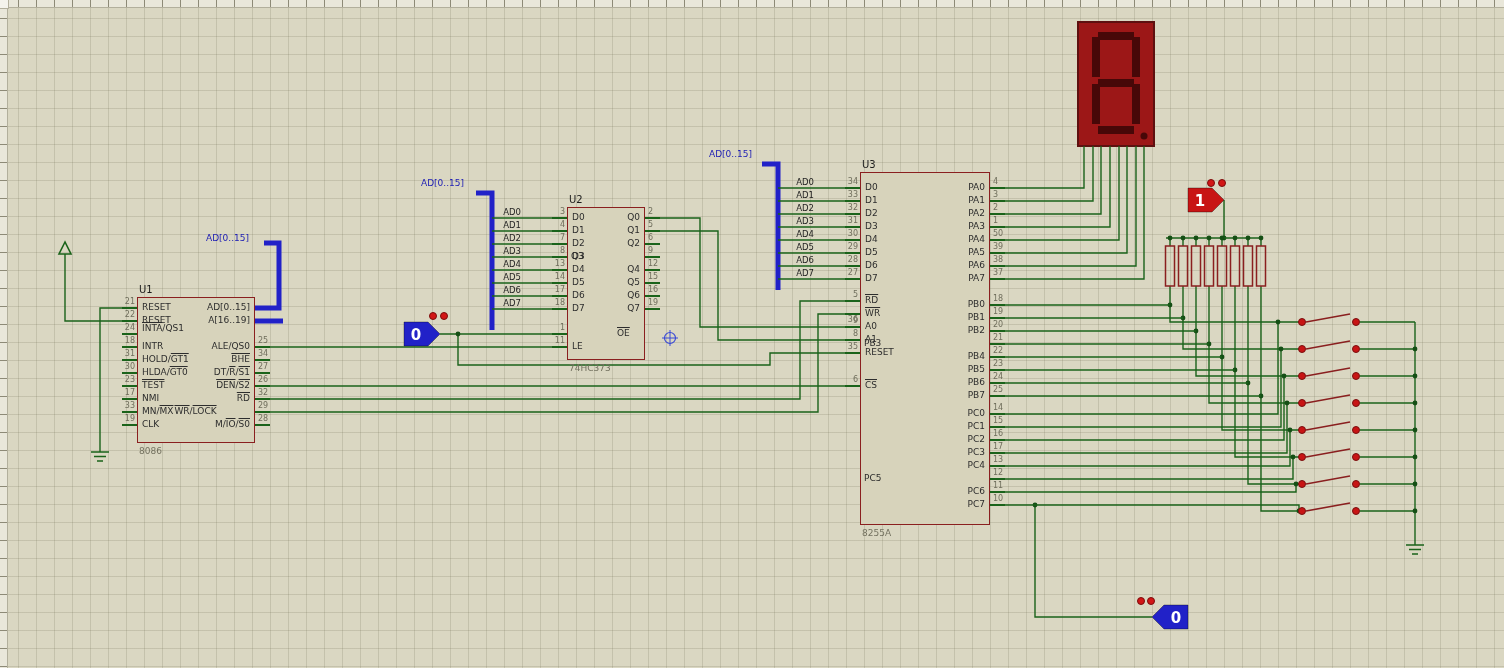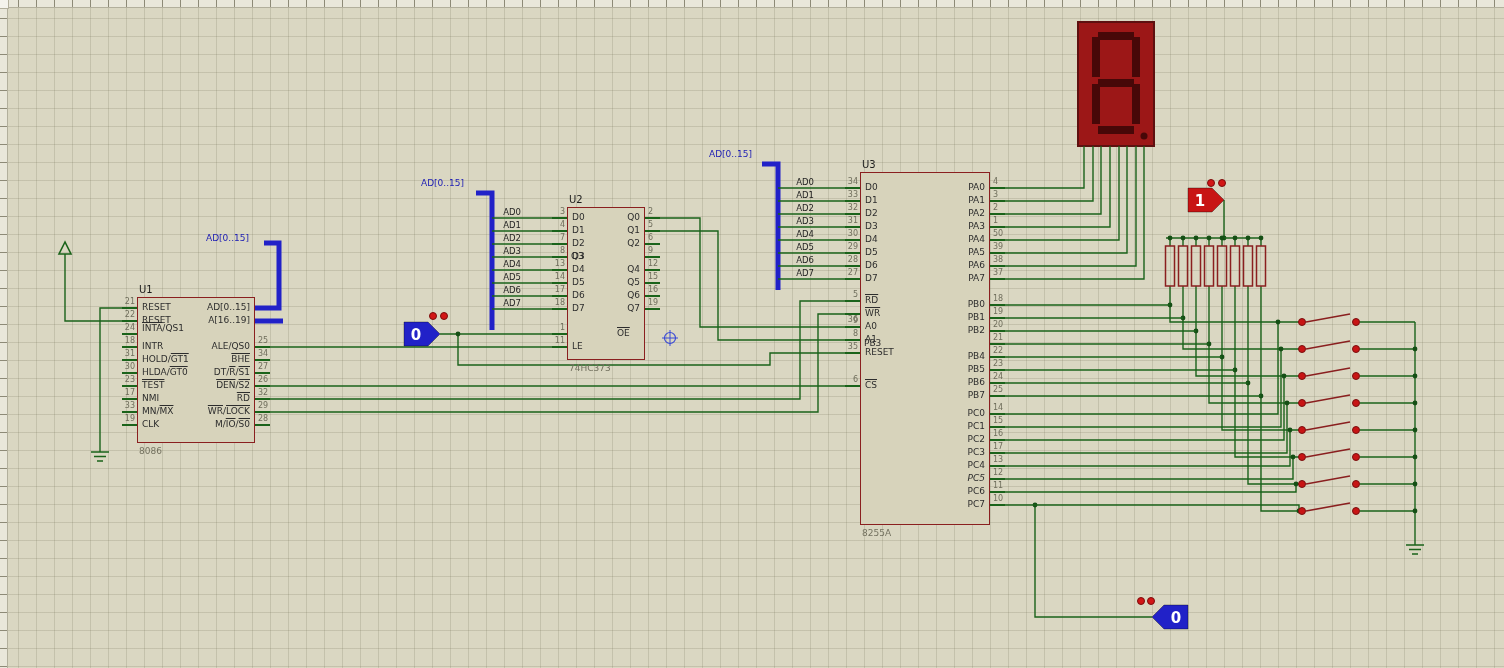--- a/index.html
+++ b/index.html
@@ -297,21 +297,21 @@
       <div class="pnum" style="left: 258px; top: 362px; width: 30px;">27</div>
       <div class="plab" style="left: 141px; top: 367px; width: 109px; text-align: right;"><span>DT/</span><span style="text-decoration: overline;">R</span><span>/</span><span style="text-decoration: overline;">S1</span></div>
       <div class="stub" style="left: 255px; top: 385px; width: 15px;"></div>
       <div class="pnum" style="left: 258px; top: 375px; width: 30px;">26</div>
       <div class="plab" style="left: 141px; top: 380px; width: 109px; text-align: right;"><span style="text-decoration: overline;">DEN</span><span>/</span><span style="text-decoration: overline;">S2</span></div>
       <div class="stub" style="left: 255px; top: 398px; width: 15px;"></div>
       <div class="pnum" style="left: 258px; top: 388px; width: 30px;">32</div>
       <div class="plab" style="left: 141px; top: 393px; width: 109px; text-align: right;"><span style="text-decoration: overline;">RD</span></div>
       <div class="stub" style="left: 255px; top: 411px; width: 15px;"></div>
       <div class="pnum" style="left: 258px; top: 401px; width: 30px;">29</div>
-      <div class="plab" style="left: 141px; top: 406px; width: 109px; text-align: right;"><span style="text-decoration: overline;">WR</span><span>/</span><span style="text-decoration: overline;">LOCK</span></div>
+      <div class="plab" style="left: 141px; top: 406px; width: 109px; text-align: center;"><span style="text-decoration: overline;">WR</span><span>/</span><span style="text-decoration: overline;">LOCK</span></div>
       <div class="stub" style="left: 255px; top: 424px; width: 15px;"></div>
       <div class="pnum" style="left: 258px; top: 414px; width: 30px;">28</div>
       <div class="plab" style="left: 141px; top: 419px; width: 109px; text-align: right;"><span>M/</span><span style="text-decoration: overline;">IO</span><span>/</span><span style="text-decoration: overline;">S0</span></div>
       <div class="ic" style="left: 567px; top: 207px; width: 78px; height: 153px;"></div>
       <div class="ref" style="left: 569px; top: 194px;">U2</div>
       <div class="part" style="left: 569px; top: 363px;">74HC373</div>
       <div class="stub" style="left: 552px; top: 217px; width: 15px;"></div>
       <div class="pnum" style="left: 523px; top: 207px; width: 42px; text-align: right;">3</div>
       <div class="nlab" style="left: 477px; top: 207px; width: 44px; text-align: right;">AD0</div>
       <div class="plab" style="left: 572px; top: 212px;"><span>D0</span></div>
@@ -484,21 +484,21 @@
       <div class="pnum" style="left: 993px; top: 429px; width: 30px;">16</div>
       <div class="plab" style="left: 864px; top: 434px; width: 121px; text-align: right;"><span>PC2</span></div>
       <div class="stub" style="left: 990px; top: 452px; width: 15px;"></div>
       <div class="pnum" style="left: 993px; top: 442px; width: 30px;">17</div>
       <div class="plab" style="left: 864px; top: 447px; width: 121px; text-align: right;"><span>PC3</span></div>
       <div class="stub" style="left: 990px; top: 465px; width: 15px;"></div>
       <div class="pnum" style="left: 993px; top: 455px; width: 30px;">13</div>
       <div class="plab" style="left: 864px; top: 460px; width: 121px; text-align: right;"><span>PC4</span></div>
       <div class="stub" style="left: 990px; top: 478px; width: 15px;"></div>
       <div class="pnum" style="left: 993px; top: 468px; width: 30px;">12</div>
-      <div class="plab" style="left: 864px; top: 473px; width: 121px; text-align: right; font-style: italic;"><span>PC5</span></div>
+      <div class="plab" style="left: 864px; top: 473px; width: 121px; text-align: left;"><span>PC5</span></div>
       <div class="stub" style="left: 990px; top: 491px; width: 15px;"></div>
       <div class="pnum" style="left: 993px; top: 481px; width: 30px;">11</div>
       <div class="plab" style="left: 864px; top: 486px; width: 121px; text-align: right;"><span>PC6</span></div>
       <div class="stub" style="left: 990px; top: 504px; width: 15px;"></div>
       <div class="pnum" style="left: 993px; top: 494px; width: 30px;">10</div>
       <div class="plab" style="left: 864px; top: 499px; width: 121px; text-align: right;"><span>PC7</span></div>
       <div class="buslabel" style="left: 206px; top: 233px;">AD[0..15]</div>
       <div class="buslabel" style="left: 421px; top: 178px;">AD[0..15]</div>
       <div class="buslabel" style="left: 709px; top: 149px;">AD[0..15]</div>
     </div>

